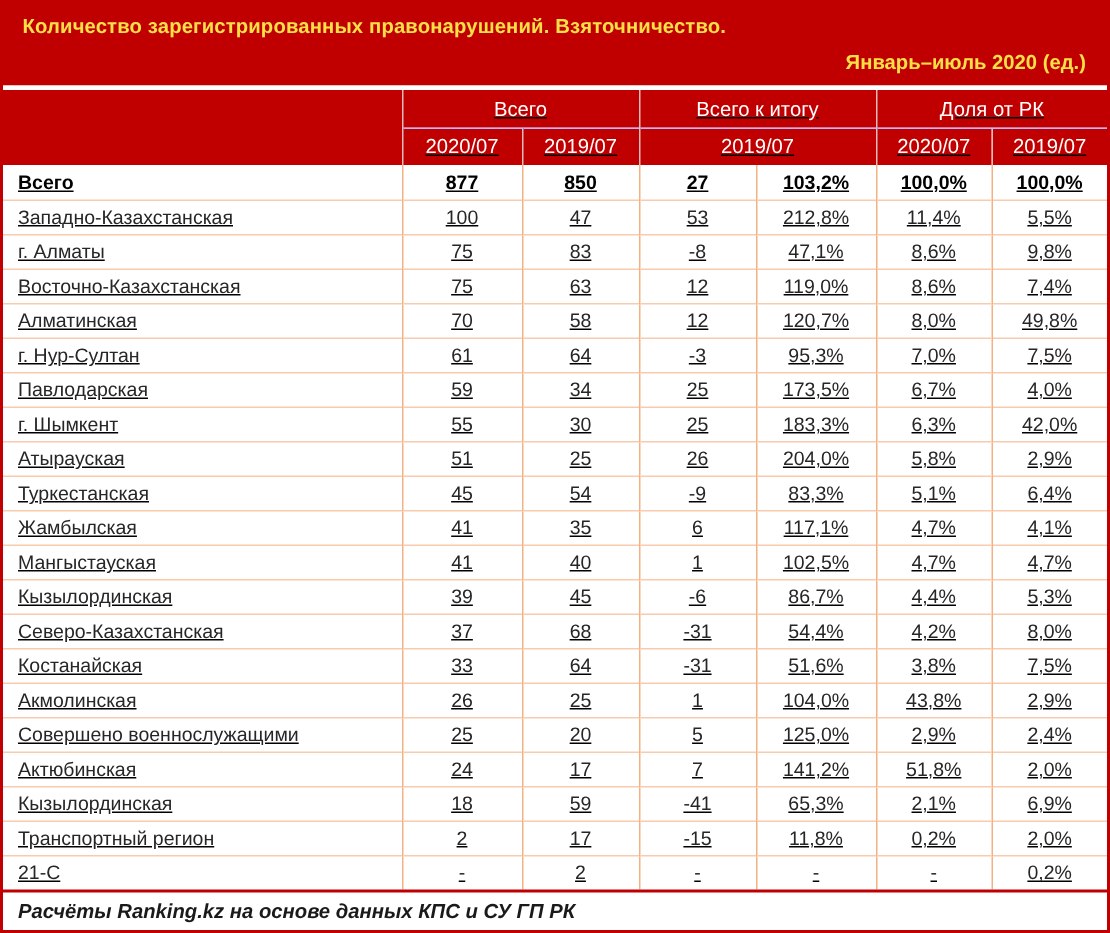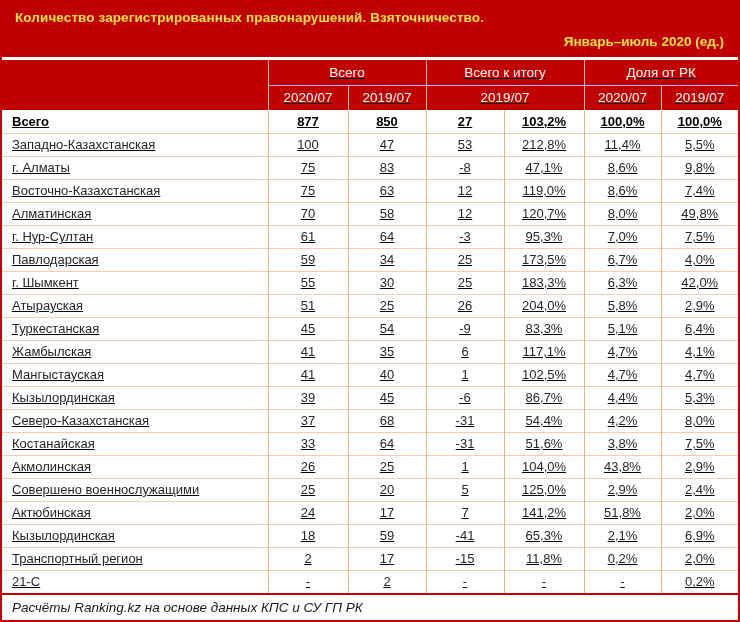--- a/index.html
+++ b/index.html
@@ -76,20 +76,21 @@
     margin-top: auto;
     border-top: 2px solid #c00000;
     flex: 0 0 27px;
     display: flex;
     align-items: center;
     padding-left: 10px;
     font-style: italic;
     font-size: 13.5px;
     color: #1a1a1a;
     background: #ffffff;
+    font-weight: bold;
   }
 </style>
 </head>
 <body>
 
 <div class="frame">
 
   <div class="title-block">
     <div class="title-line1">Количество зарегистрированных правонарушений. Взяточничество.</div>
     <div class="title-line2">Январь–июль 2020 (ед.)</div>

